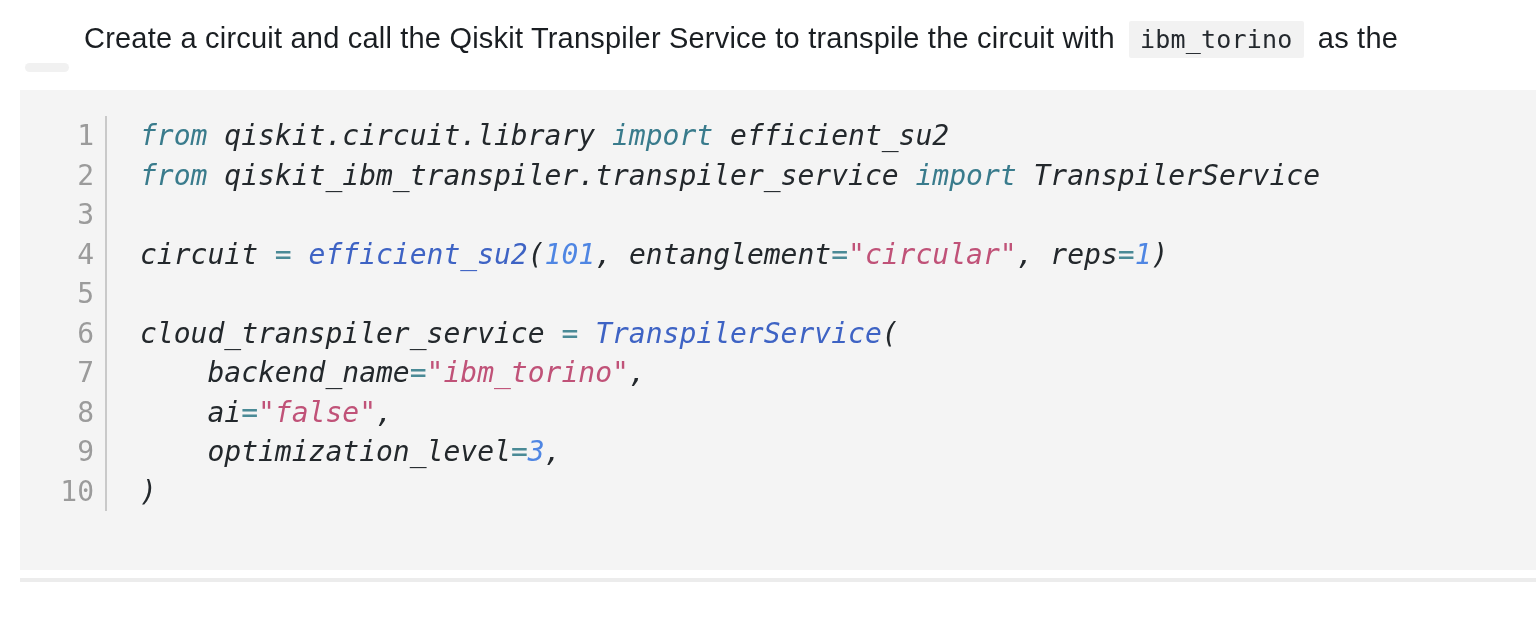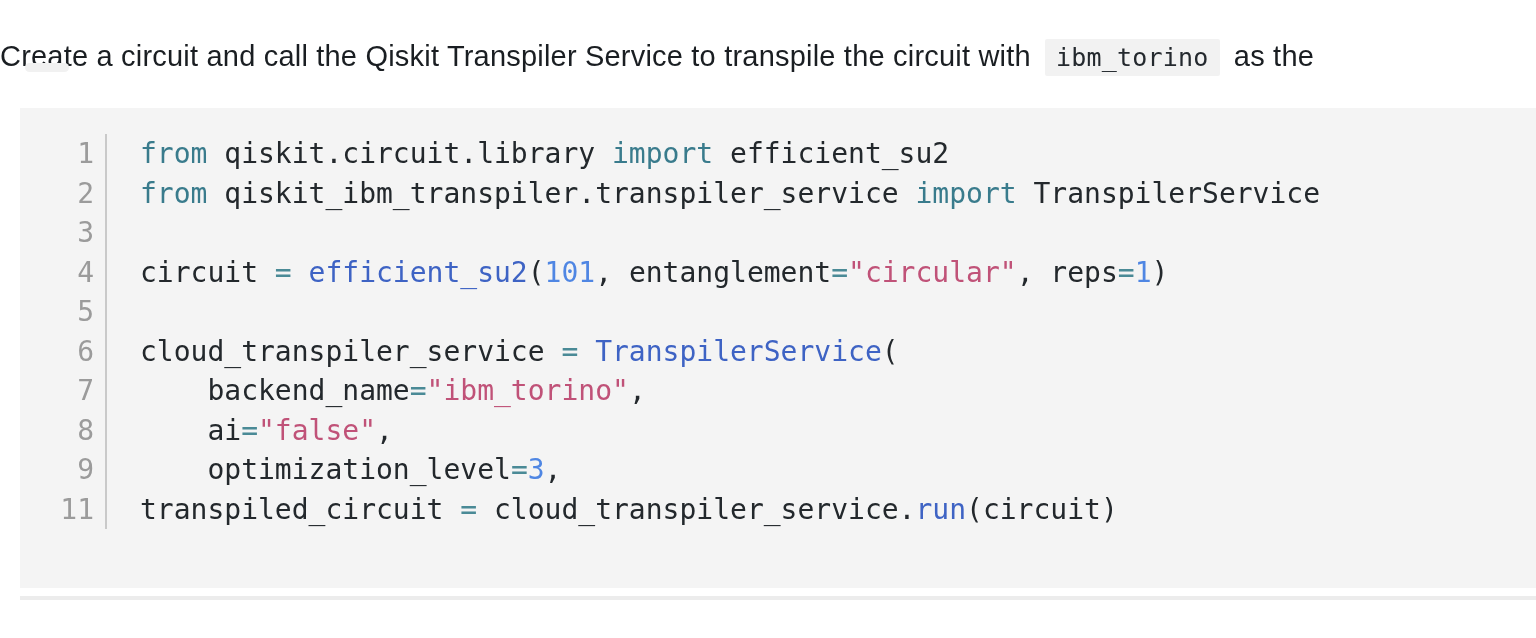--- a/index.html
+++ b/index.html
@@ -12,21 +12,22 @@
     --linenum:#9b9b9b;
     --codebg:#f4f4f4;
     --chipbg:#f2f2f2;
     --promptcolor:#1a1e22;
   }
   *{margin:0;padding:0;box-sizing:border-box;}
   html,body{width:1536px;height:638px;overflow:hidden;background:#ffffff;}
   body{font-family:"Liberation Sans", sans-serif;position:relative;}
 
   .prompt{
-    margin-top:32px;
+    margin-top:14px;
+    padding-left:84px;
     padding-right:24px;
     color:var(--promptcolor);
     font-size:29px;
     letter-spacing:0.2px;
   }
   .prompt-line{
     white-space:nowrap;
     height:48px;
     line-height:48px;
   }
@@ -71,20 +72,21 @@
     text-align:right;
     padding-right:11px;
     color:var(--linenum);
   }
   .code-text{
     flex:1;
     border-left:2px solid #c9c9c9;
     padding-left:33px;
     white-space:pre;
     color:var(--plain);
+    font-style:italic;
   }
   .tok-plain{color:var(--plain);}
   .tok-keyword{color:var(--keyword);}
   .tok-operator{color:var(--operator);}
   .tok-function{color:var(--function);}
   .tok-number{color:var(--number);}
   .tok-string{color:var(--string);}
 
   .next-block-edge{
     margin-top:8px;
@@ -135,19 +137,19 @@
       </div>
       <div class="code-row">
         <div class="line-num">8</div>
         <div class="code-text"><span class="tok-plain">    ai</span><span class="tok-operator">=</span><span class="tok-string">"false"</span><span class="tok-plain">,</span></div>
       </div>
       <div class="code-row">
         <div class="line-num">9</div>
         <div class="code-text"><span class="tok-plain">    optimization_level</span><span class="tok-operator">=</span><span class="tok-number">3</span><span class="tok-plain">,</span></div>
       </div>
       <div class="code-row">
-        <div class="line-num">11</div>
-        <div class="code-text"><span class="tok-plain">transpiled_circuit </span><span class="tok-operator">=</span><span class="tok-plain"> cloud_transpiler_service.</span><span class="tok-function">run</span><span class="tok-plain">(circuit)</span></div>
+        <div class="line-num">10</div>
+        <div class="code-text"><span class="tok-plain">)</span></div>
       </div>
     </div>
 </div>
 
 <div class="next-block-edge"></div>
 
 </body></html>

